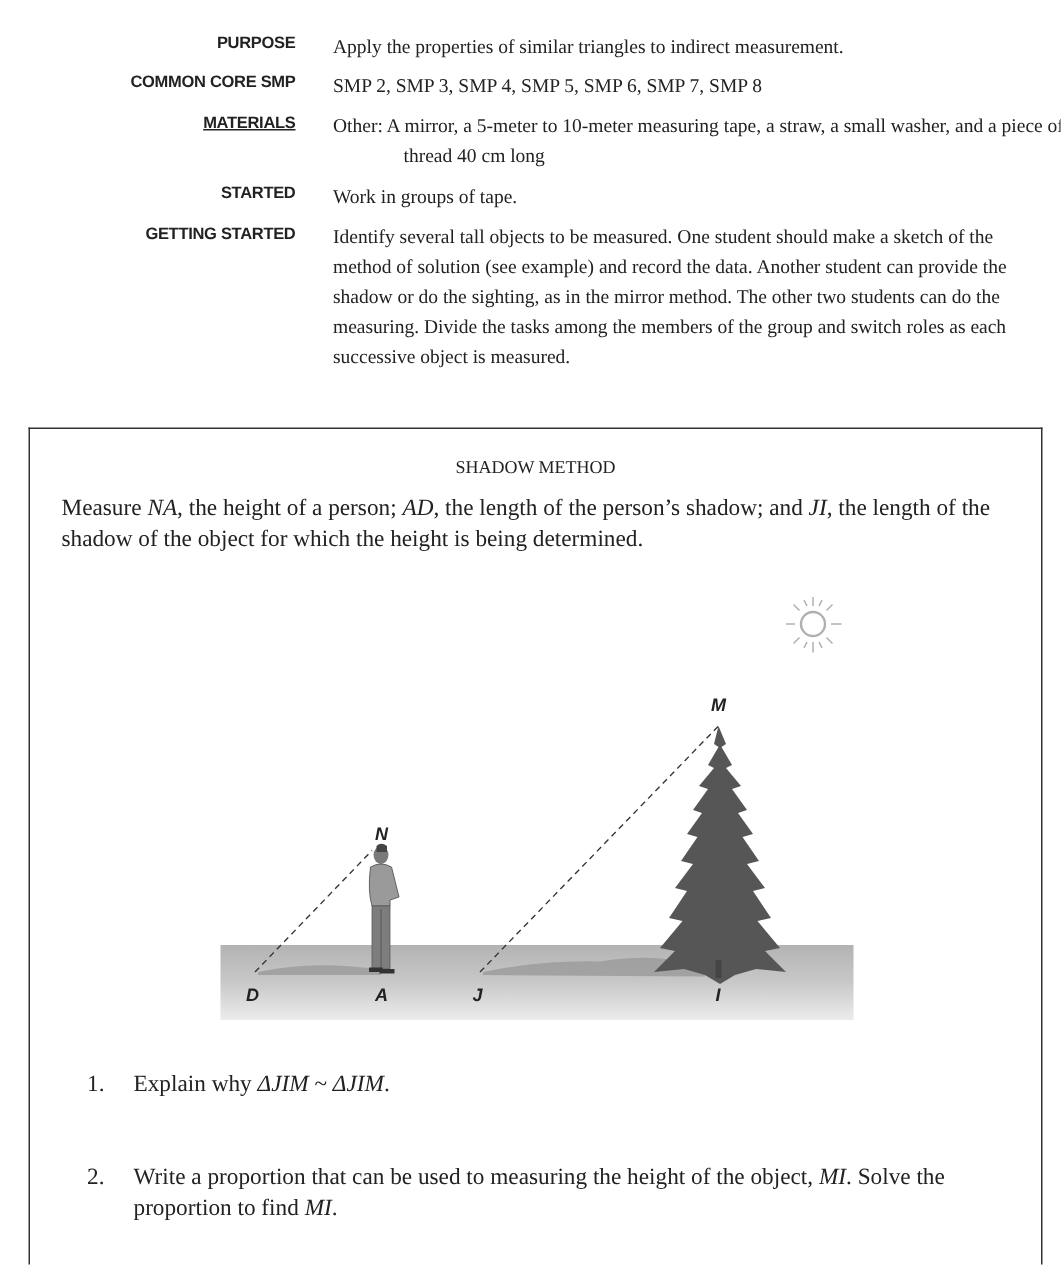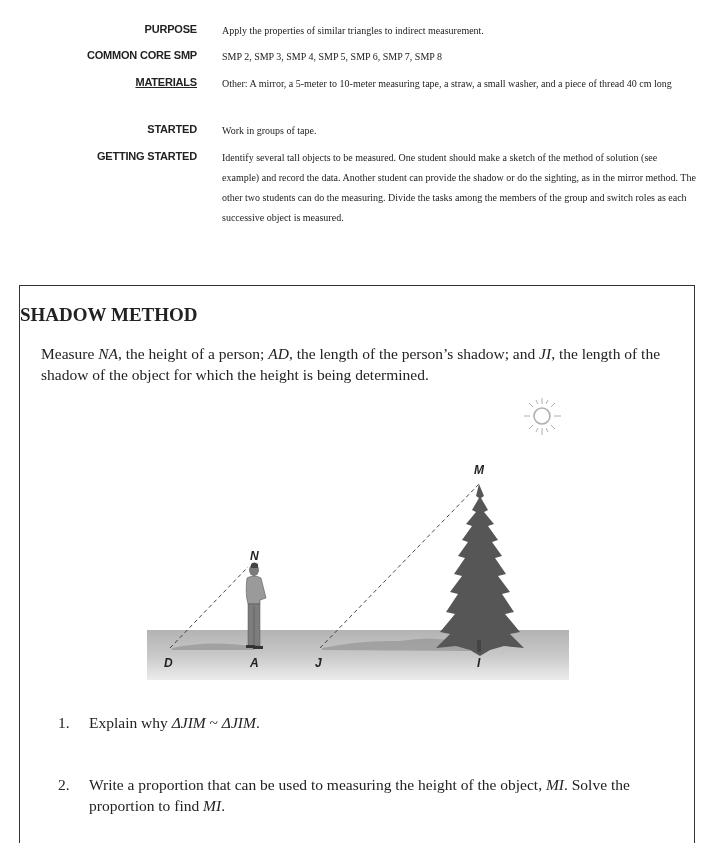--- a/index.html
+++ b/index.html
@@ -1,23 +1,23 @@
 <!DOCTYPE html>
 <html><head>
 <meta charset="utf-8">
 <style>
   html, body { margin:0; padding:0; background:#ffffff; }
   body { width:707px; height:843px; position:relative; overflow:hidden; color:#1a1a1a; }
   .hdr-row { position:absolute; left:0; width:707px; }
   .hdr-label { position:absolute; right:510px; font-family:"Liberation Sans", sans-serif; font-weight:bold; font-size:11px; color:#222; text-align:right; white-space:nowrap; letter-spacing:-0.2px; }
-  .hdr-value { position:absolute; left:222px; width:478px; font-family:"Liberation Serif", serif; font-size:10px; line-height:20px; color:#222; }
+  .hdr-value { position:absolute; left:222px; width:478px; font-family:"Liberation Serif", serif; font-size:13px; line-height:20px; color:#222; }
   .hang { padding-left:47px; text-indent:-47px; }
   .box { position:absolute; left:19px; top:285px; width:674px; height:600px; border:1.5px solid #333; border-bottom:none; }
-  .box-title { position:absolute; top:18px; left:0; width:674px; text-align:left; font-family:"Liberation Serif", serif; font-weight:bold; font-size:19px; color:#222; }
-  .intro { position:absolute; left:21px; top:57px; width:640px; font-family:"Liberation Serif", serif; font-size:15.5px; line-height:21px; color:#222; }
+  .box-title { position:absolute; top:18px; left:0; width:674px; text-align:center; font-family:"Liberation Serif", serif; font-weight:normal; font-size:12px; color:#222; }
+  .intro { position:absolute; left:21px; top:42px; width:640px; font-family:"Liberation Serif", serif; font-size:15.5px; line-height:21px; color:#222; }
   .figure { position:absolute; left:0; top:0; width:707px; height:843px; pointer-events:none; }
   .q { position:absolute; font-family:"Liberation Serif", serif; font-size:15.5px; line-height:21px; color:#222; }
   .q-num { position:absolute; left:0; }
   .q-text { position:absolute; left:31px; width:570px; }
   i { font-style:italic; }
   .pt-label { font-family:"Liberation Sans", sans-serif; font-weight:bold; font-style:italic; font-size:12px; fill:#222; }
 </style>
 </head>
 <body>
 

